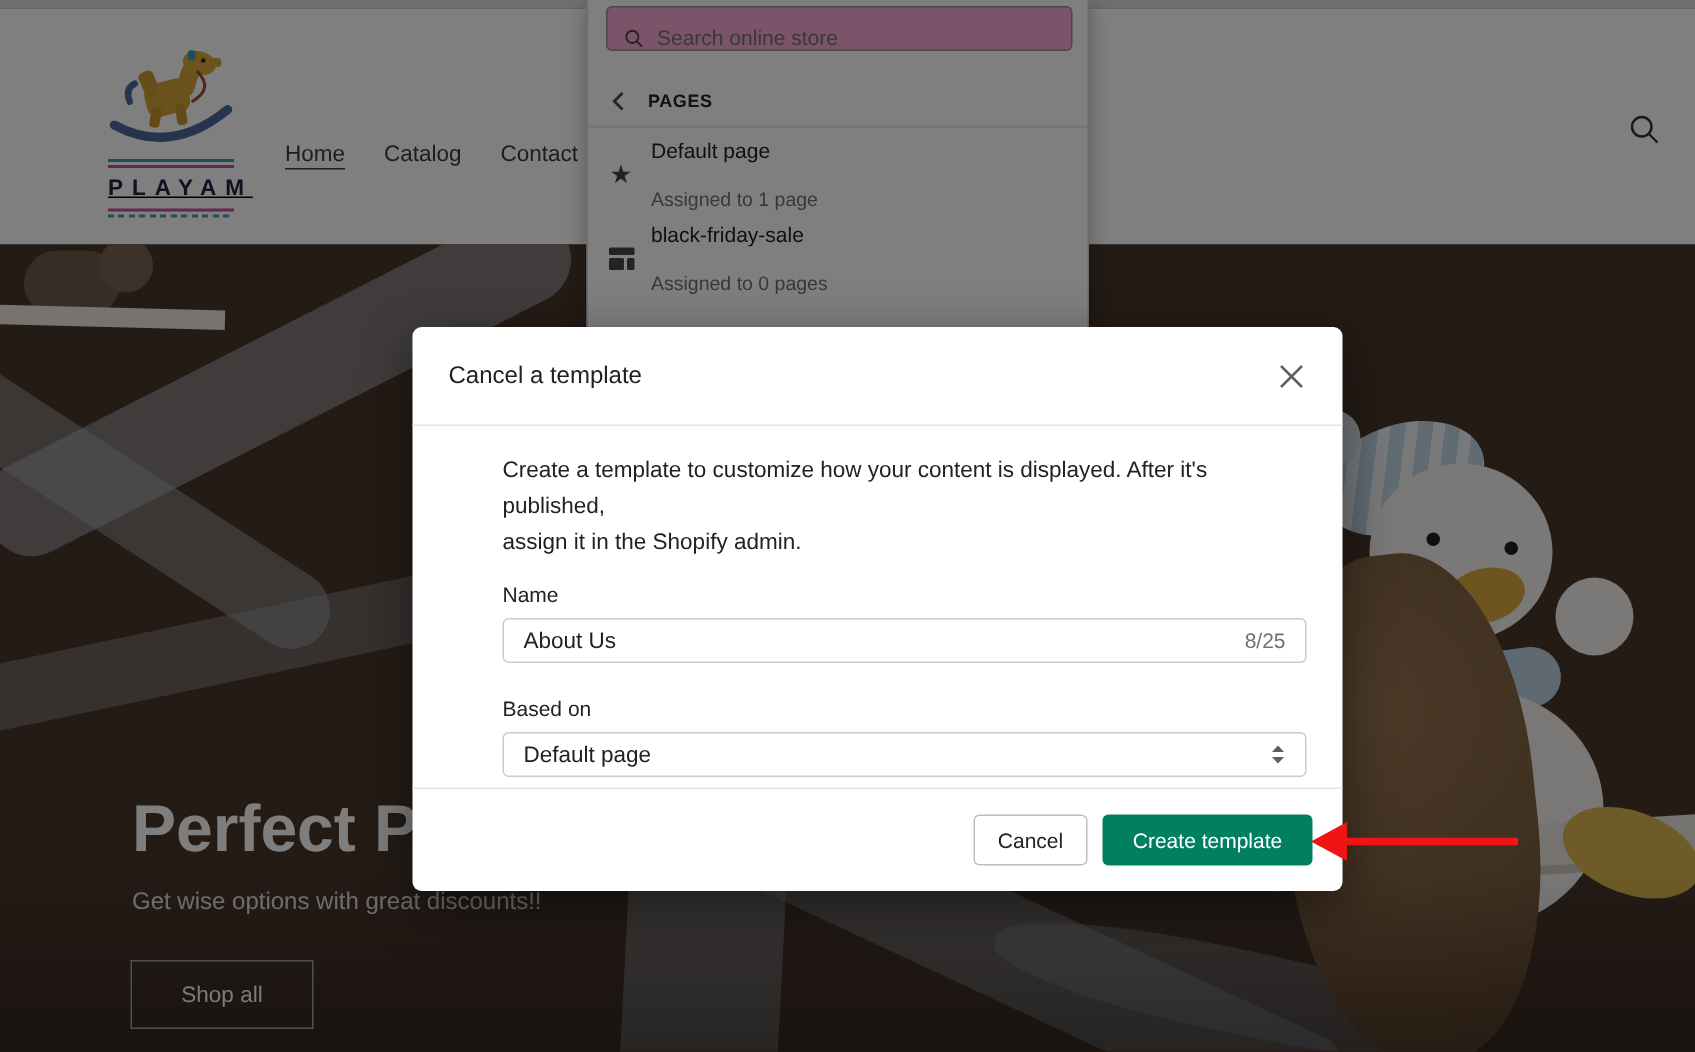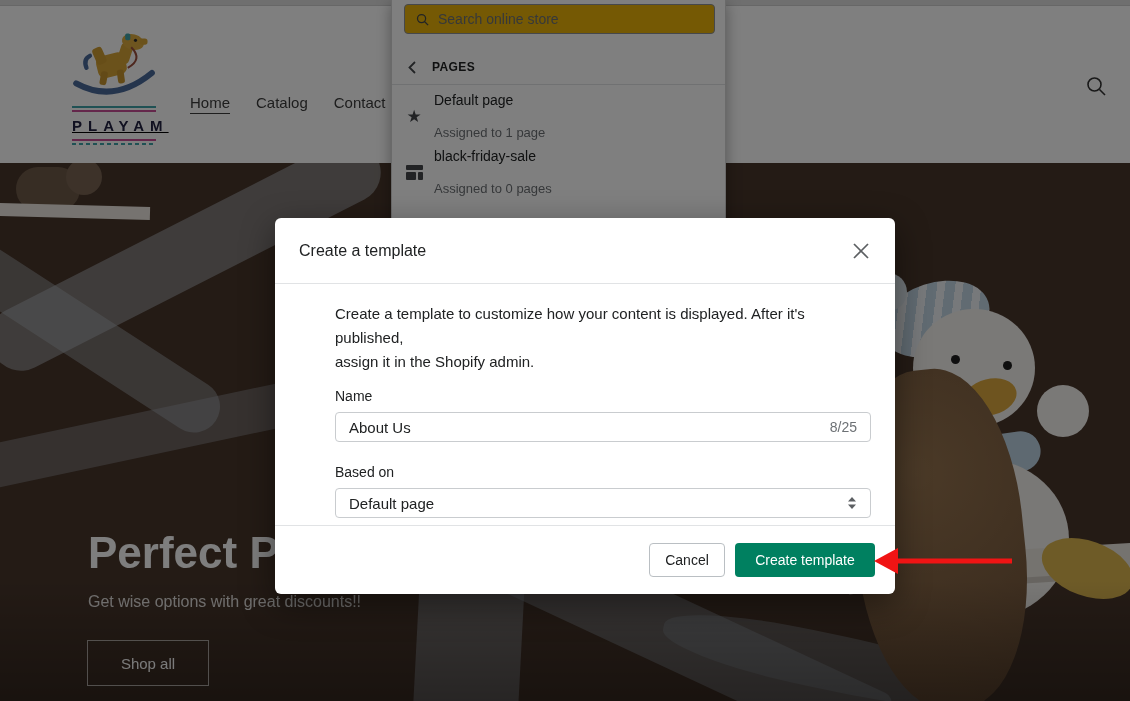--- a/index.html
+++ b/index.html
@@ -47,21 +47,21 @@
   .shelf-right { left:848px; top:388px; width:300px; height:34px; background:#eae6df; border-bottom:6px solid #cfc9c1; transform:rotate(-3.5deg); }
   .snow-foot { left:1040px; top:378px; width:95px; height:55px; background:#dcb64f; border-radius:50%; transform:rotate(20deg); }
   .teddy { left:856px; top:206px; width:168px; height:340px; background:radial-gradient(circle at 40% 30%, #96744f, #6b4e36); border-radius:45%; transform:rotate(-6deg); }
   .floor-shade { left:0; bottom:0; width:100%; height:120px; background:linear-gradient(rgba(0,0,0,0), rgba(0,0,0,.3)); }
   .hero-heading { position:absolute; left:88px; top:365px; font-size:44px; letter-spacing:0px; color:#fdfdfd; z-index:5; white-space:nowrap; }
   .hero-sub { position:absolute; left:88px; top:430px; font-size:16px; color:rgba(255,255,255,.82); z-index:5; }
   .hero-cta { position:absolute; left:87px; top:477px; width:122px; height:46px; border:1px solid rgba(255,255,255,.55); color:#f4f4f4; font-size:15px; display:flex; align-items:center; justify-content:center; z-index:5; cursor:pointer; }
 
   
   .pages-panel { position:absolute; left:391px; top:0; width:335px; height:258px; background:#ffffff; border-left:1px solid #d4d4d4; border-right:1px solid #d4d4d4; box-shadow:0 4px 14px rgba(0,0,0,.35); z-index:2; }
-  .panel-search { position:absolute; left:12px; top:4px; width:311px; height:30px; border:1px solid #8c9196; border-radius:4px; display:flex; align-items:center; padding:0 10px; gap:8px; background:#eab308; }
+  .panel-search { position:absolute; left:12px; top:4px; width:311px; height:30px; border:1px solid #8c9196; border-radius:4px; display:flex; align-items:flex-end; padding:0 10px; gap:8px; background:#f9a8d4; }
   .panel-search input { border:none; outline:none; flex:1; font-size:14px; color:#202223; font-family:"Liberation Sans",sans-serif; background:transparent; }
   .panel-search input::placeholder { color:#6d7175; }
   .panel-back-row { position:absolute; left:0; top:52px; width:100%; height:30px; display:flex; align-items:center; padding:0 16px; gap:16px; cursor:pointer; }
   .panel-back-label { font-size:12px; font-weight:600; color:#202223; letter-spacing:.4px; }
   .panel-divider { position:absolute; left:0; top:84px; width:100%; height:1px; background:#e1e3e5; }
   .panel-items { position:absolute; left:0; top:88px; width:100%; }
   .panel-item { display:flex; align-items:center; gap:10px; padding:0 12px; height:56px; cursor:pointer; }
   .panel-item-icon { width:20px; display:flex; justify-content:center; color:#44474a; font-size:17px; line-height:1; }
   .panel-item-title { font-size:14px; color:#202223; }
   .panel-item-sub { font-size:13px; color:#6d7175; margin-top:17px; }
@@ -214,21 +214,21 @@
           <div class="panel-item-title">contact</div>
         </div>
       </div>
     </div>
   </div>
 
   <div class="dim-overlay"></div>
 
   <div class="modal">
     <div class="modal-header">
-      <span class="modal-title">Create a template</span>
+      <span class="modal-title">Cancel a template</span>
       <svg class="modal-close" viewBox="0 0 20 20">
         <line x1="3" y1="3" x2="17" y2="17" stroke="#5c5f62" stroke-width="1.7"></line>
         <line x1="17" y1="3" x2="3" y2="17" stroke="#5c5f62" stroke-width="1.7"></line>
       </svg>
     </div>
 
     <div class="modal-body">
       <div class="modal-desc">
         <span style="display:block">Create a template to customize how your content is displayed. After it's published,</span>
         <span style="display:block">assign it in the Shopify admin.</span>

